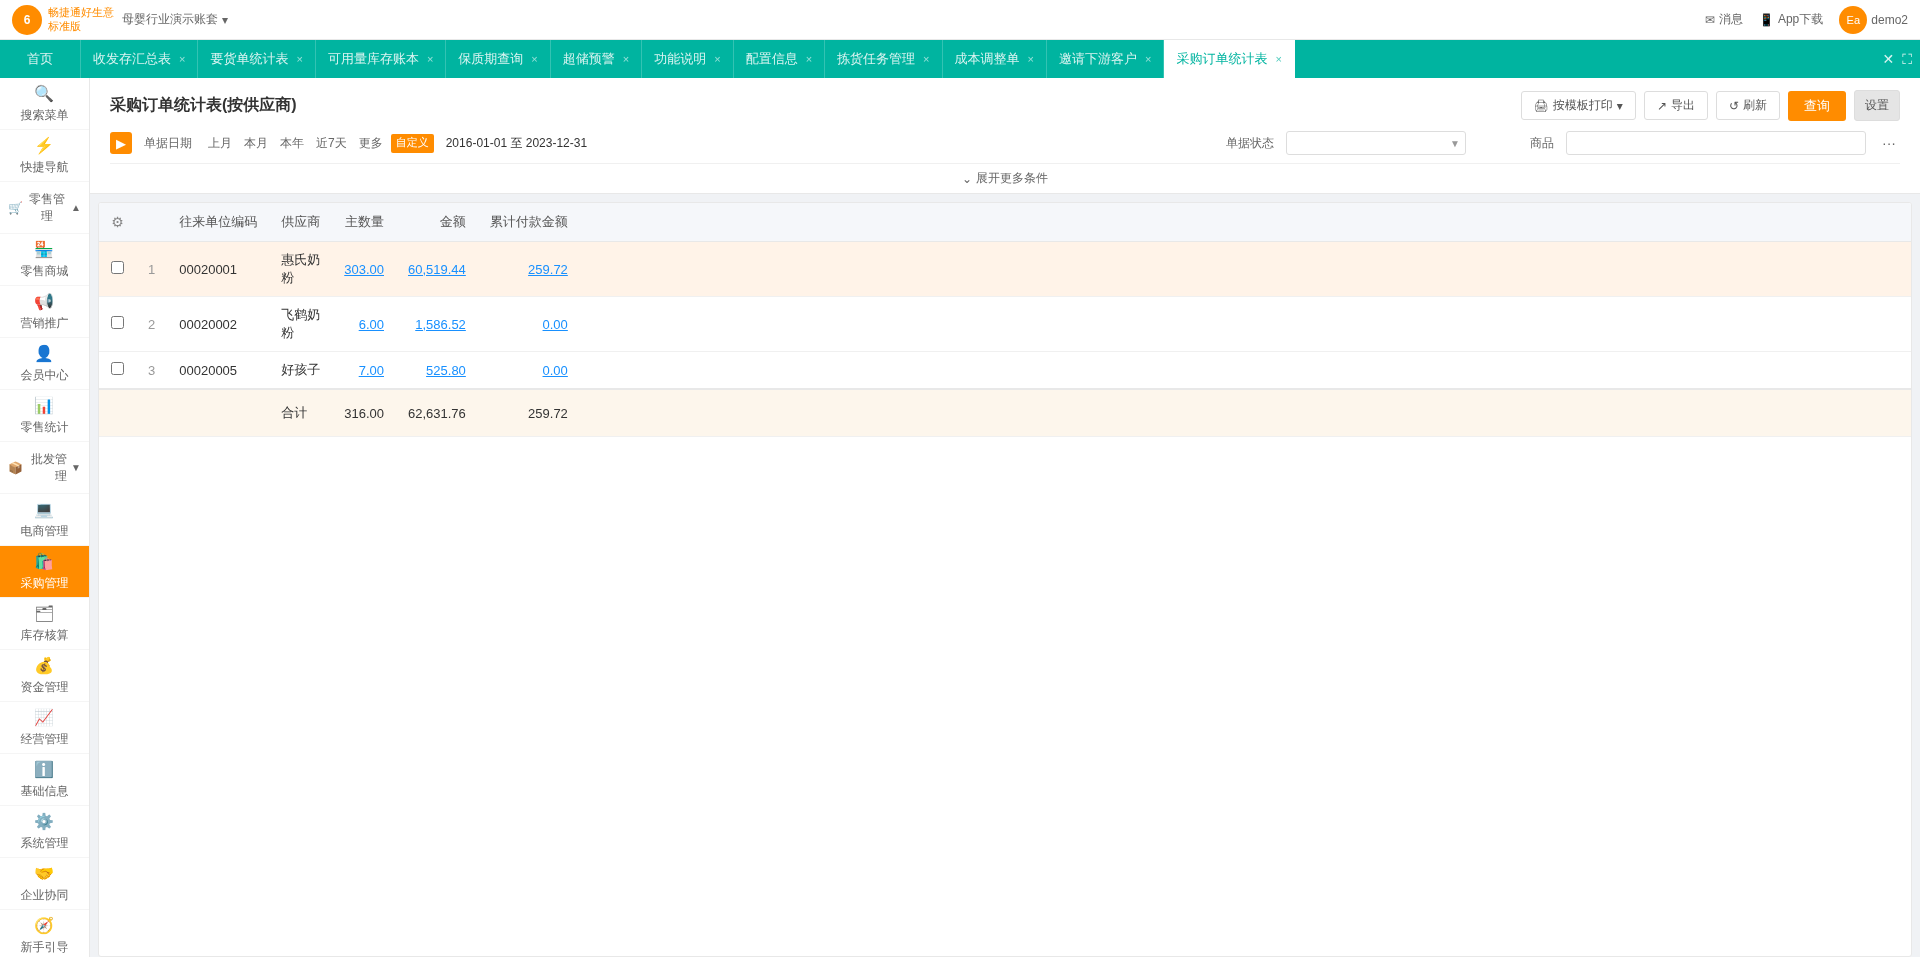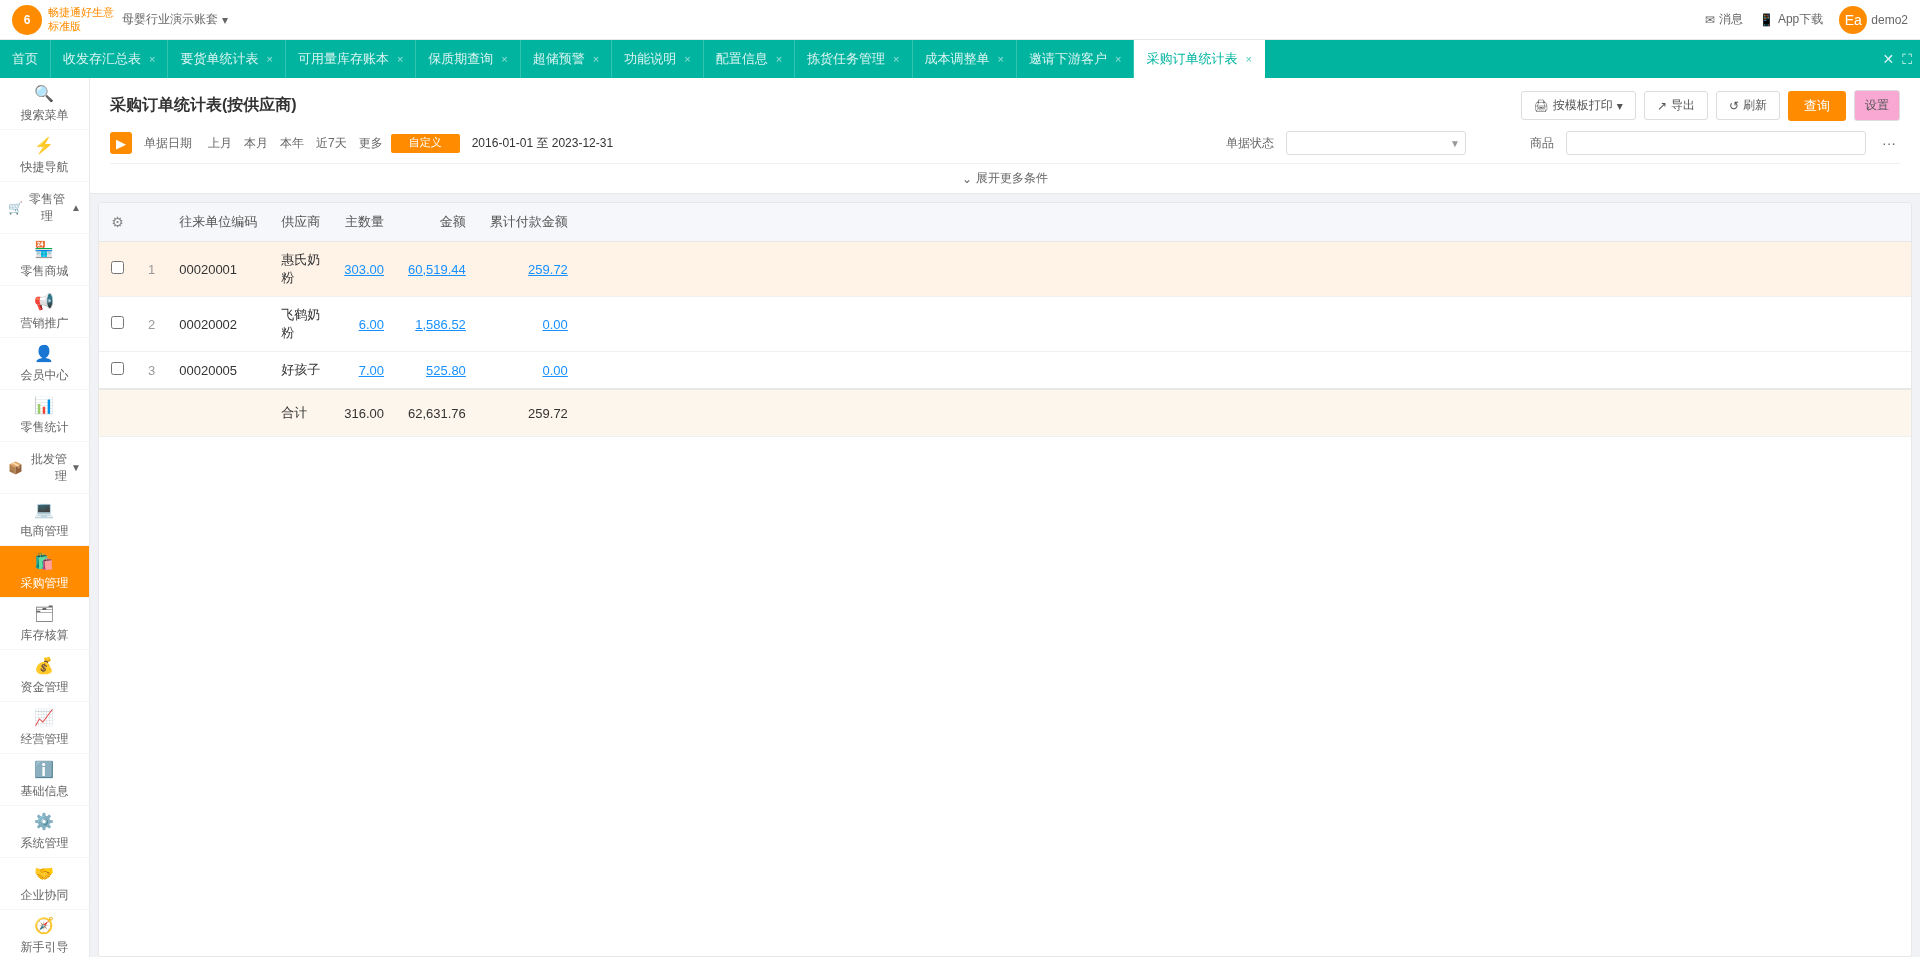--- a/index.html
+++ b/index.html
@@ -7,28 +7,28 @@
 
     
     .top-bar { height: 40px; background: #fff; display: flex; align-items: center; justify-content: space-between; padding: 0 12px; border-bottom: 1px solid #e8e8e8; flex-shrink: 0; }
     .top-bar-left { display: flex; align-items: center; gap: 8px; }
     .logo-area { display: flex; align-items: center; gap: 6px; }
     .logo-icon { width: 30px; height: 30px; background: #ff8c00; border-radius: 50%; display: flex; align-items: center; justify-content: center; color: white; font-size: 12px; font-weight: bold; }
     .logo-text { font-size: 11px; color: #ff8c00; line-height: 1.2; }
     .workspace-selector { display: flex; align-items: center; gap: 4px; color: #666; font-size: 12px; cursor: pointer; }
     .top-bar-right { display: flex; align-items: center; gap: 16px; }
     .top-right-item { display: flex; align-items: center; gap: 4px; color: #666; font-size: 12px; cursor: pointer; }
-    .avatar { width: 28px; height: 28px; background: #ff8c00; border-radius: 50%; display: flex; align-items: center; justify-content: center; color: white; font-size: 14px; }
+    .avatar { width: 28px; height: 28px; background: #ff8c00; border-radius: 50%; display: flex; align-items: center; justify-content: center; color: white; font-size: 11px; }
 
     
     .nav-tabs { height: 38px; background: #00b4a0; display: flex; align-items: stretch; flex-shrink: 0; overflow: hidden; }
     .nav-tab { display: flex; align-items: center; padding: 0 12px; color: rgba(255,255,255,0.85); font-size: 13px; cursor: pointer; white-space: nowrap; border-right: 1px solid rgba(255,255,255,0.2); gap: 4px; position: relative; flex-shrink: 0; }
     .nav-tab.active { background: #fff; color: #00b4a0; }
     .nav-tab .close-x { font-size: 11px; color: inherit; opacity: 0.7; margin-left: 4px; }
-    .nav-tab.home { padding: 0 12px; }
+    .nav-tab.home { padding: 0 27px; }
     .nav-tabs-end { display: flex; align-items: center; margin-left: auto; padding: 0 8px; gap: 8px; }
     .nav-end-btn { color: rgba(255,255,255,0.85); cursor: pointer; font-size: 14px; }
 
     
     .main-layout { display: flex; flex: 1; overflow: hidden; }
 
     
     .sidebar { width: 90px; background: #fff; border-right: 1px solid #e8e8e8; display: flex; flex-direction: column; flex-shrink: 0; overflow-y: auto; }
     .sidebar-item { display: flex; flex-direction: column; align-items: center; justify-content: center; padding: 12px 4px; cursor: pointer; color: #666; font-size: 12px; gap: 4px; border-bottom: 1px solid #f5f5f5; min-height: 52px; }
     .sidebar-item.active { background: #ff8c00; color: #fff; }
@@ -39,27 +39,27 @@
 
     
     .page-header { background: #fff; padding: 12px 20px 0 20px; border-bottom: 1px solid #e8e8e8; flex-shrink: 0; }
     .page-title-row { display: flex; align-items: center; justify-content: space-between; margin-bottom: 10px; }
     .page-title { font-size: 16px; font-weight: bold; color: #333; }
     .page-actions { display: flex; align-items: center; gap: 8px; }
     .btn-print { display: flex; align-items: center; gap: 4px; padding: 5px 12px; border: 1px solid #ddd; background: #fff; border-radius: 3px; cursor: pointer; font-size: 12px; color: #555; }
     .btn-export { display: flex; align-items: center; gap: 4px; padding: 5px 12px; border: 1px solid #ddd; background: #fff; border-radius: 3px; cursor: pointer; font-size: 12px; color: #555; }
     .btn-refresh { display: flex; align-items: center; gap: 4px; padding: 5px 12px; border: 1px solid #ddd; background: #fff; border-radius: 3px; cursor: pointer; font-size: 12px; color: #555; }
     .btn-query { background: #ff8c00; color: white; padding: 6px 16px; border: none; border-radius: 3px; cursor: pointer; font-size: 13px; }
-    .btn-settings { background: #f9a8d4; color: #555; padding: 6px 10px; border: 1px solid #ddd; border-radius: 3px; cursor: pointer; font-size: 12px; }
+    .btn-settings { background: #e5e5e5; color: #555; padding: 6px 10px; border: 1px solid #ddd; border-radius: 3px; cursor: pointer; font-size: 12px; }
     .filter-row { display: flex; align-items: center; gap: 12px; padding-bottom: 8px; }
     .filter-collapse-btn { width: 22px; height: 22px; background: #ff8c00; border-radius: 3px; display: flex; align-items: center; justify-content: center; color: white; cursor: pointer; flex-shrink: 0; }
     .filter-label { font-size: 12px; color: #666; white-space: nowrap; }
     .date-shortcuts { display: flex; gap: 4px; }
     .date-btn { font-size: 12px; color: #666; cursor: pointer; padding: 1px 4px; }
-    .date-range-tag { background: #ff8c00; color: white; font-size: 11px; padding: 1px 18px; border-radius: 2px; cursor: pointer; }
+    .date-range-tag { background: #ff8c00; color: white; font-size: 11px; padding: 1px 5px; border-radius: 2px; cursor: pointer; }
     .date-range-text { font-size: 12px; color: #333; }
     .filter-select { border: 1px solid #ddd; border-radius: 3px; padding: 4px 24px 4px 8px; font-size: 12px; color: #333; background: #fff; appearance: none; cursor: pointer; min-width: 180px; }
     .filter-text-input { border: 1px solid #ddd; border-radius: 3px; padding: 4px 8px; font-size: 12px; color: #333; min-width: 200px; }
     .expand-more { display: flex; align-items: center; justify-content: center; gap: 4px; padding: 6px; color: #666; font-size: 12px; cursor: pointer; border-top: 1px solid #f0f0f0; }
 
     
     .table-container { flex: 1; background: #fff; margin: 8px 8px 0 8px; border: 1px solid #e8e8e8; border-radius: 3px; display: flex; flex-direction: column; overflow: hidden; }
     .data-table { width: 100%; border-collapse: collapse; }
     .data-table thead tr { background: #f5f7fa; }
     .data-table th { padding: 10px 12px; text-align: left; font-weight: normal; color: #555; font-size: 13px; border-bottom: 1px solid #e8e8e8; white-space: nowrap; }

